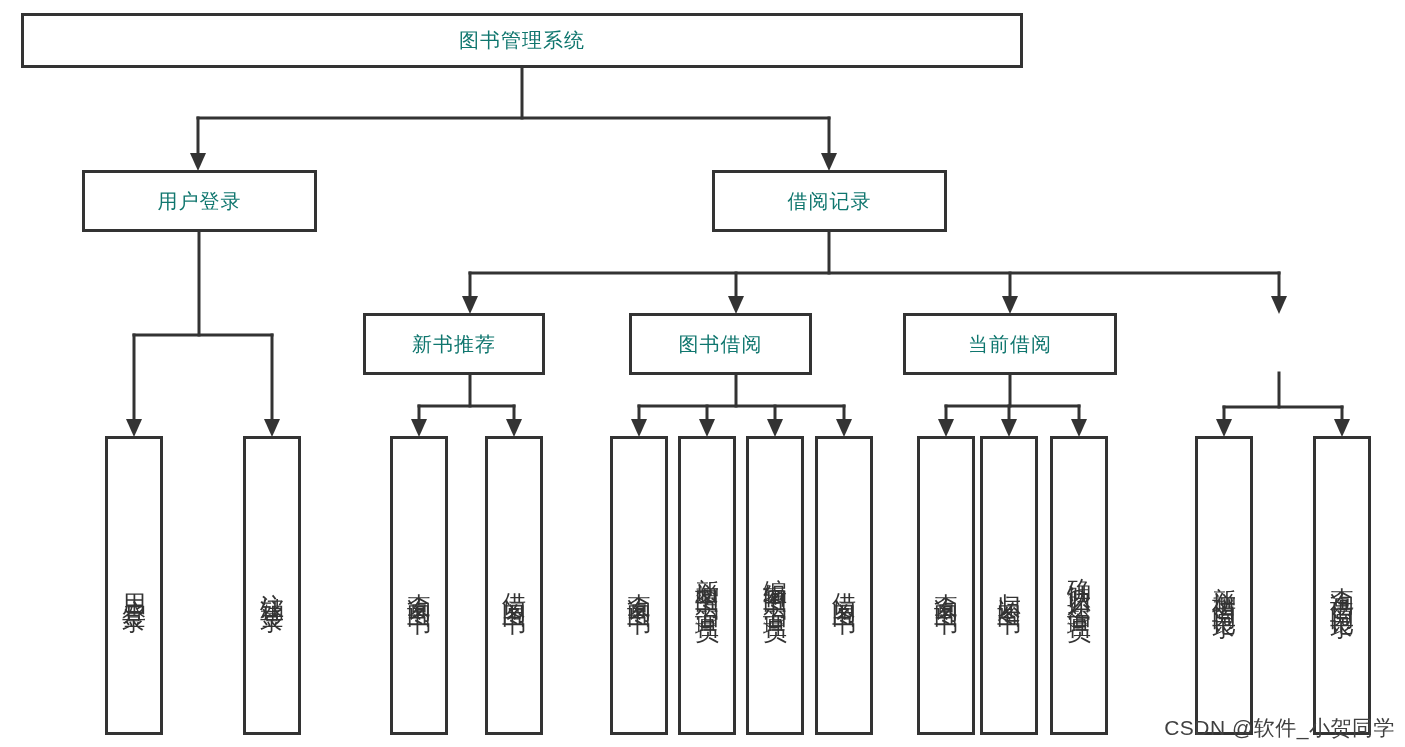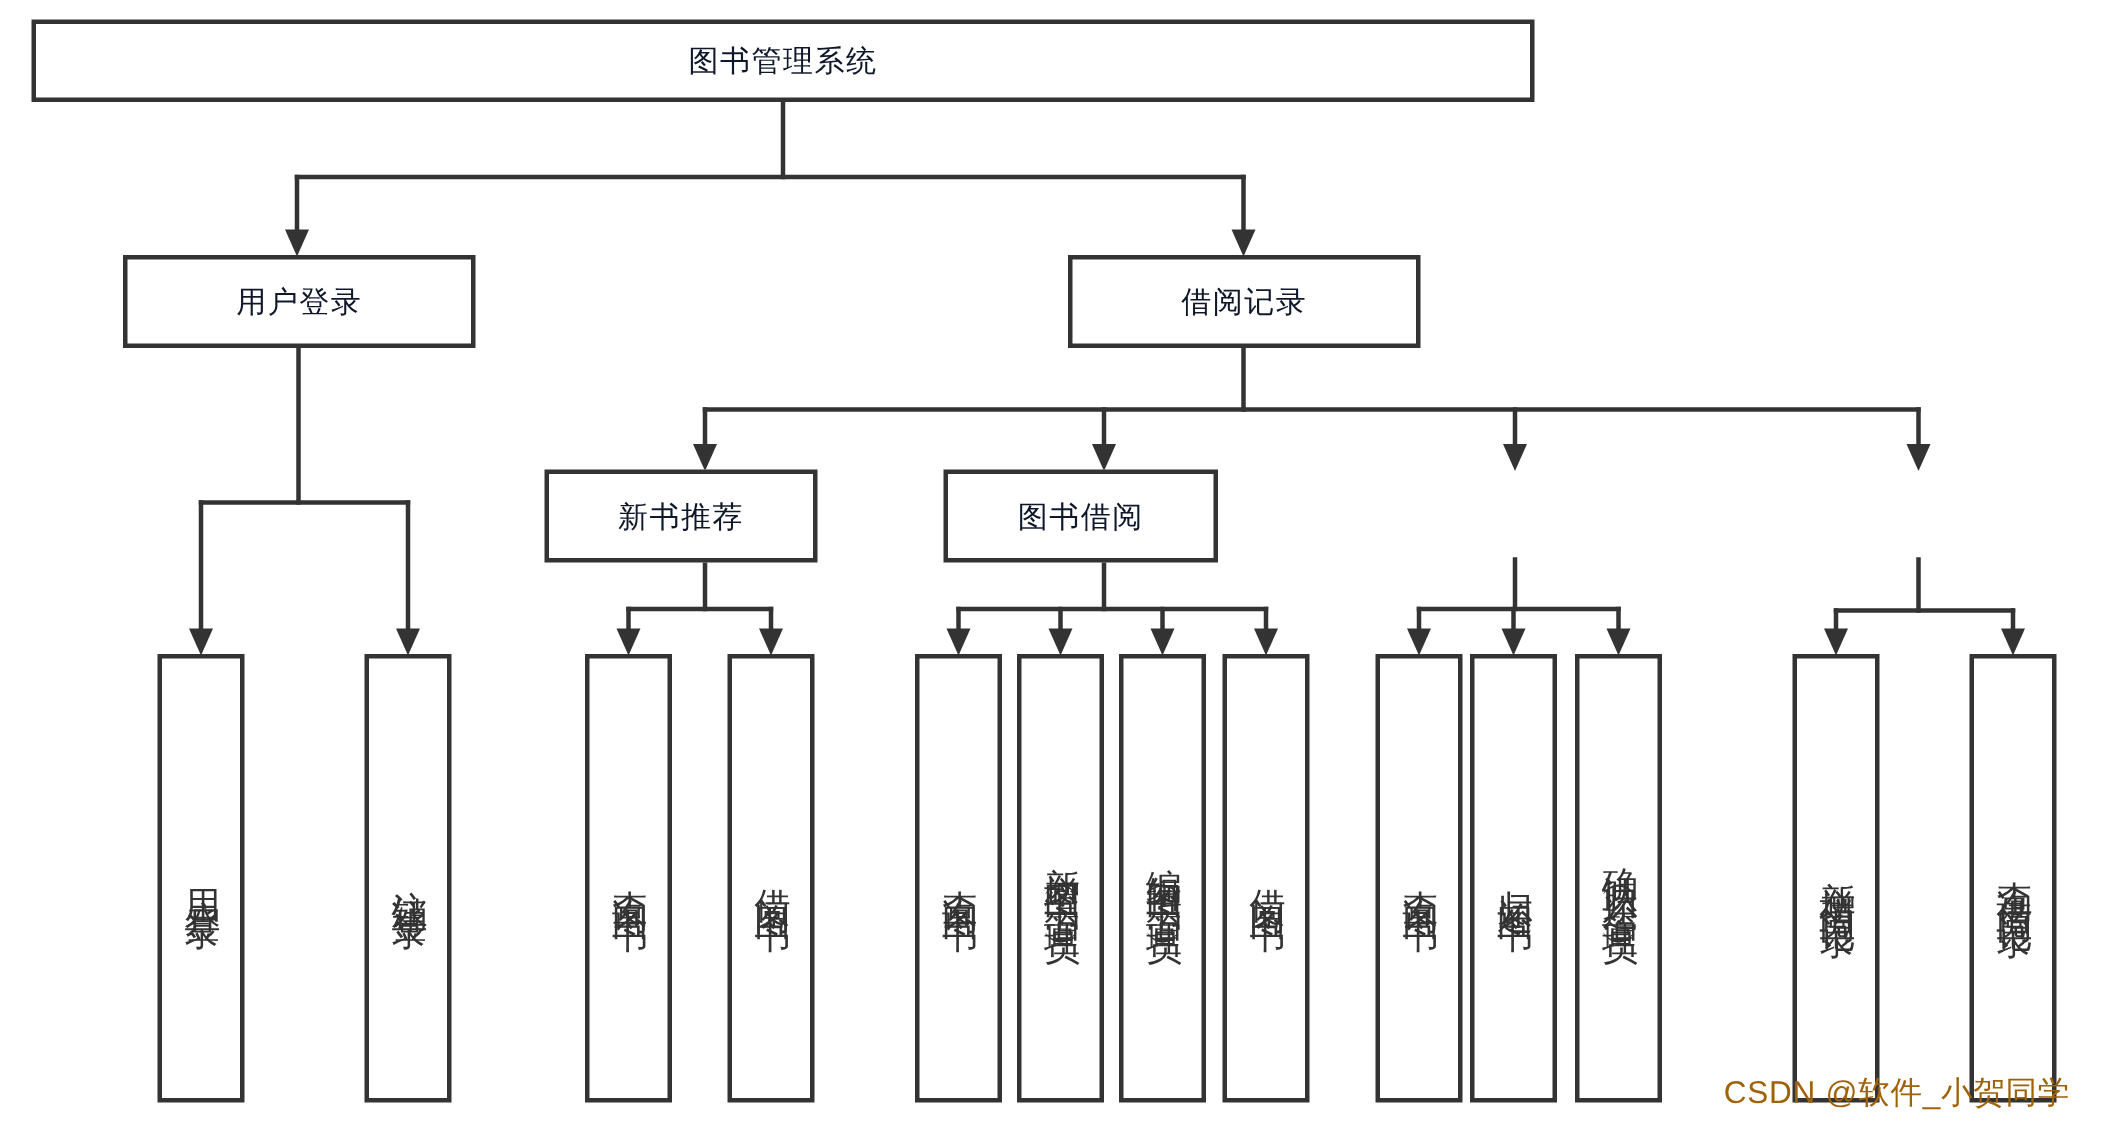--- a/index.html
+++ b/index.html
@@ -10,41 +10,41 @@
     overflow:hidden;
   }
   .stage{position:relative;width:1405px;height:747px;background:#ffffff;}
   .wires{position:absolute;left:0;top:0;width:1405px;height:747px;pointer-events:none;}
   .hbox{
     position:absolute;
     box-sizing:border-box;
     border:3px solid #333333;
     background:#ffffff;
     display:flex;align-items:center;justify-content:center;
-    font-size:20px;color:#0f172a;letter-spacing:1px;
+    font-size:20px;color:#0f766e;letter-spacing:1px;
     z-index:2;
   }
   .vbox{
     position:absolute;top:436px;width:58px;height:299px;
     box-sizing:border-box;
     border:3px solid #333333;
     background:#ffffff;
     display:flex;align-items:center;justify-content:center;
     z-index:2;
   }
   .vbox span{
     writing-mode:vertical-rl;
     text-orientation:mixed;
     font-size:24px;line-height:1;
     letter-spacing:6px;
     color:#333333;
   }
   .watermark{
-    position:absolute;top:714px;right:25px;
-    font-size:21px;color:#a16207;letter-spacing:0.5px;
+    position:absolute;top:714px;right:10px;
+    font-size:21px;color:#404040;letter-spacing:0.5px;
     z-index:5;white-space:nowrap;
   }
 </style>
 </head>
 <body>
 
 <div class="stage">
 
   <svg class="wires" viewBox="0 0 1405 747" xmlns="http://www.w3.org/2000/svg">
     <g stroke="#333333" stroke-width="3" fill="none" stroke-linecap="square">
@@ -125,20 +125,23 @@
   <div class="hbox" style="left:712px;top:170px;width:235px;height:62px">
     <span>借阅记录</span>
   </div>
 
   <div class="hbox" style="left:363px;top:313px;width:182px;height:62px">
     <span>新书推荐</span>
   </div>
   <div class="hbox" style="left:629px;top:313px;width:183px;height:62px">
     <span>图书借阅</span>
   </div>
+  <div class="hbox" style="left:903px;top:313px;width:214px;height:62px">
+    <span>当前借阅</span>
+  </div>
 
   <div class="vbox" style="left:105px">
     <span>用户登录</span>
   </div>
   <div class="vbox" style="left:243px">
     <span>注销登录</span>
   </div>
 
   <div class="vbox" style="left:390px">
     <span>查询图书</span>

